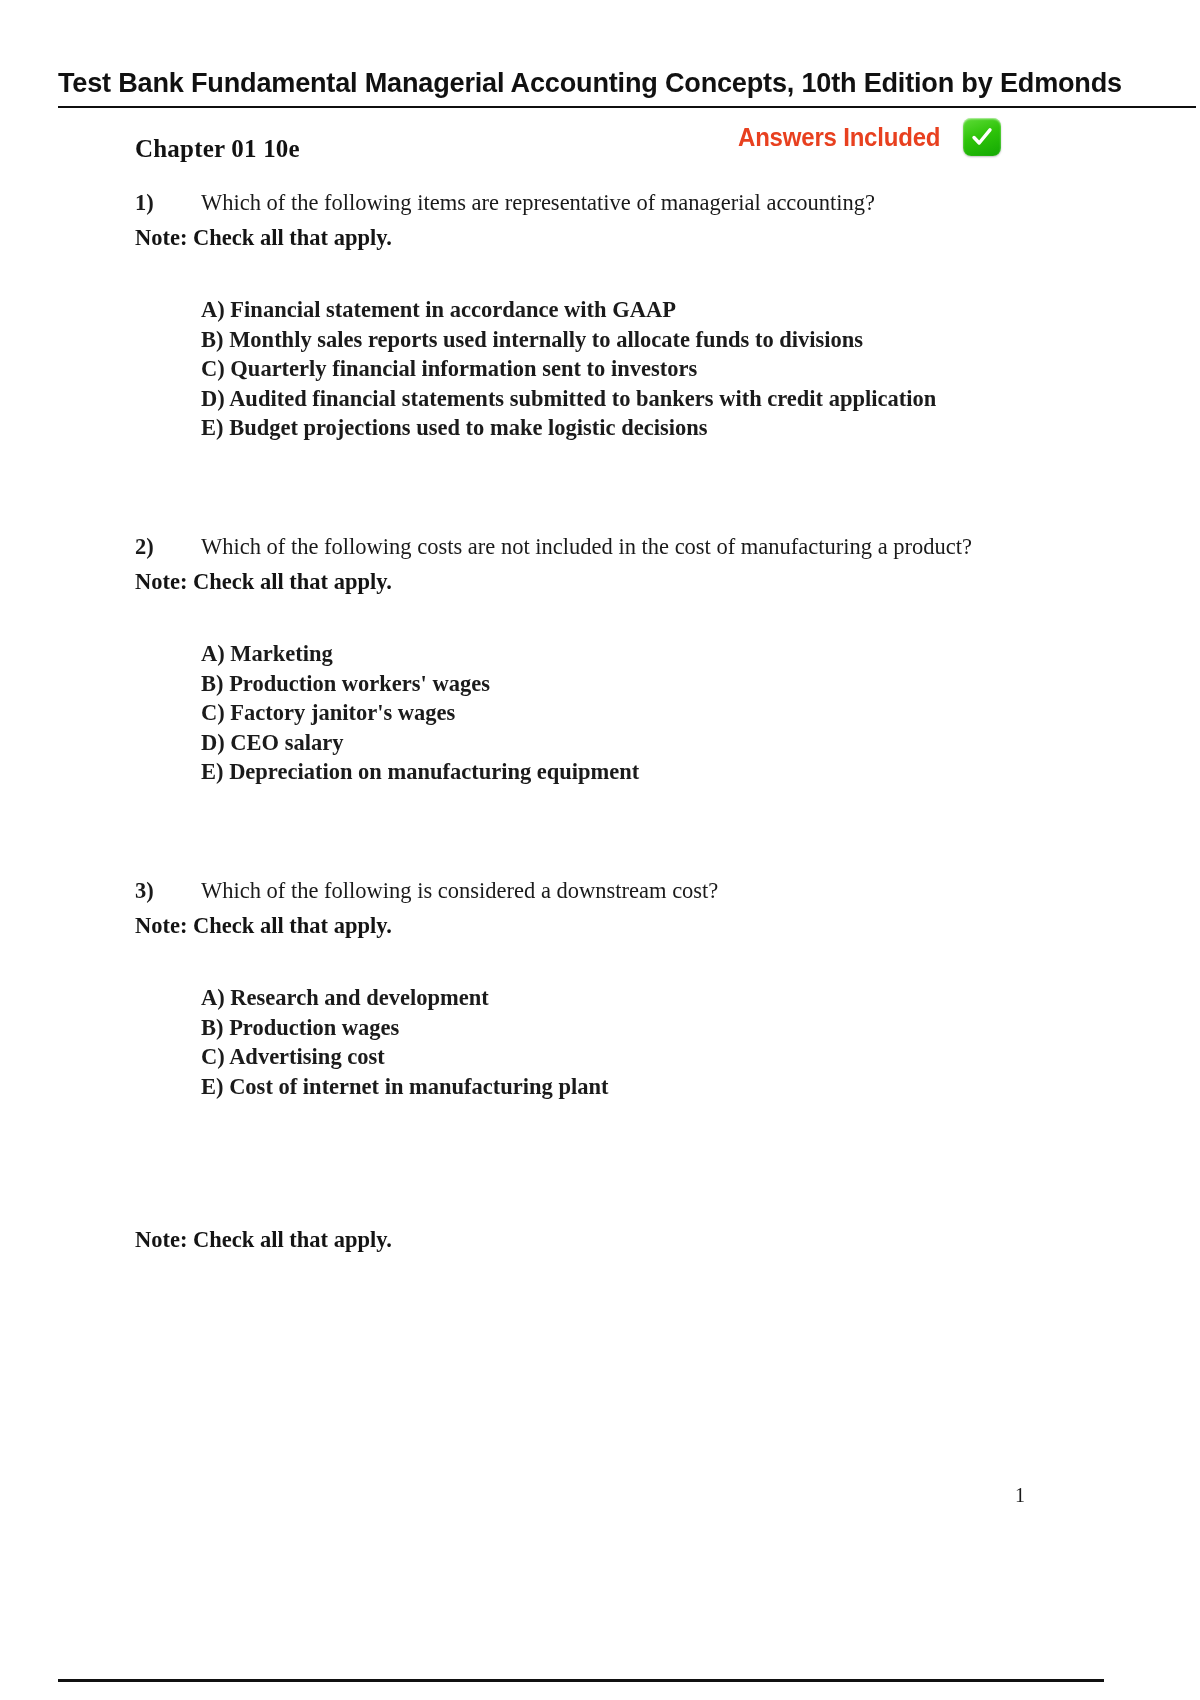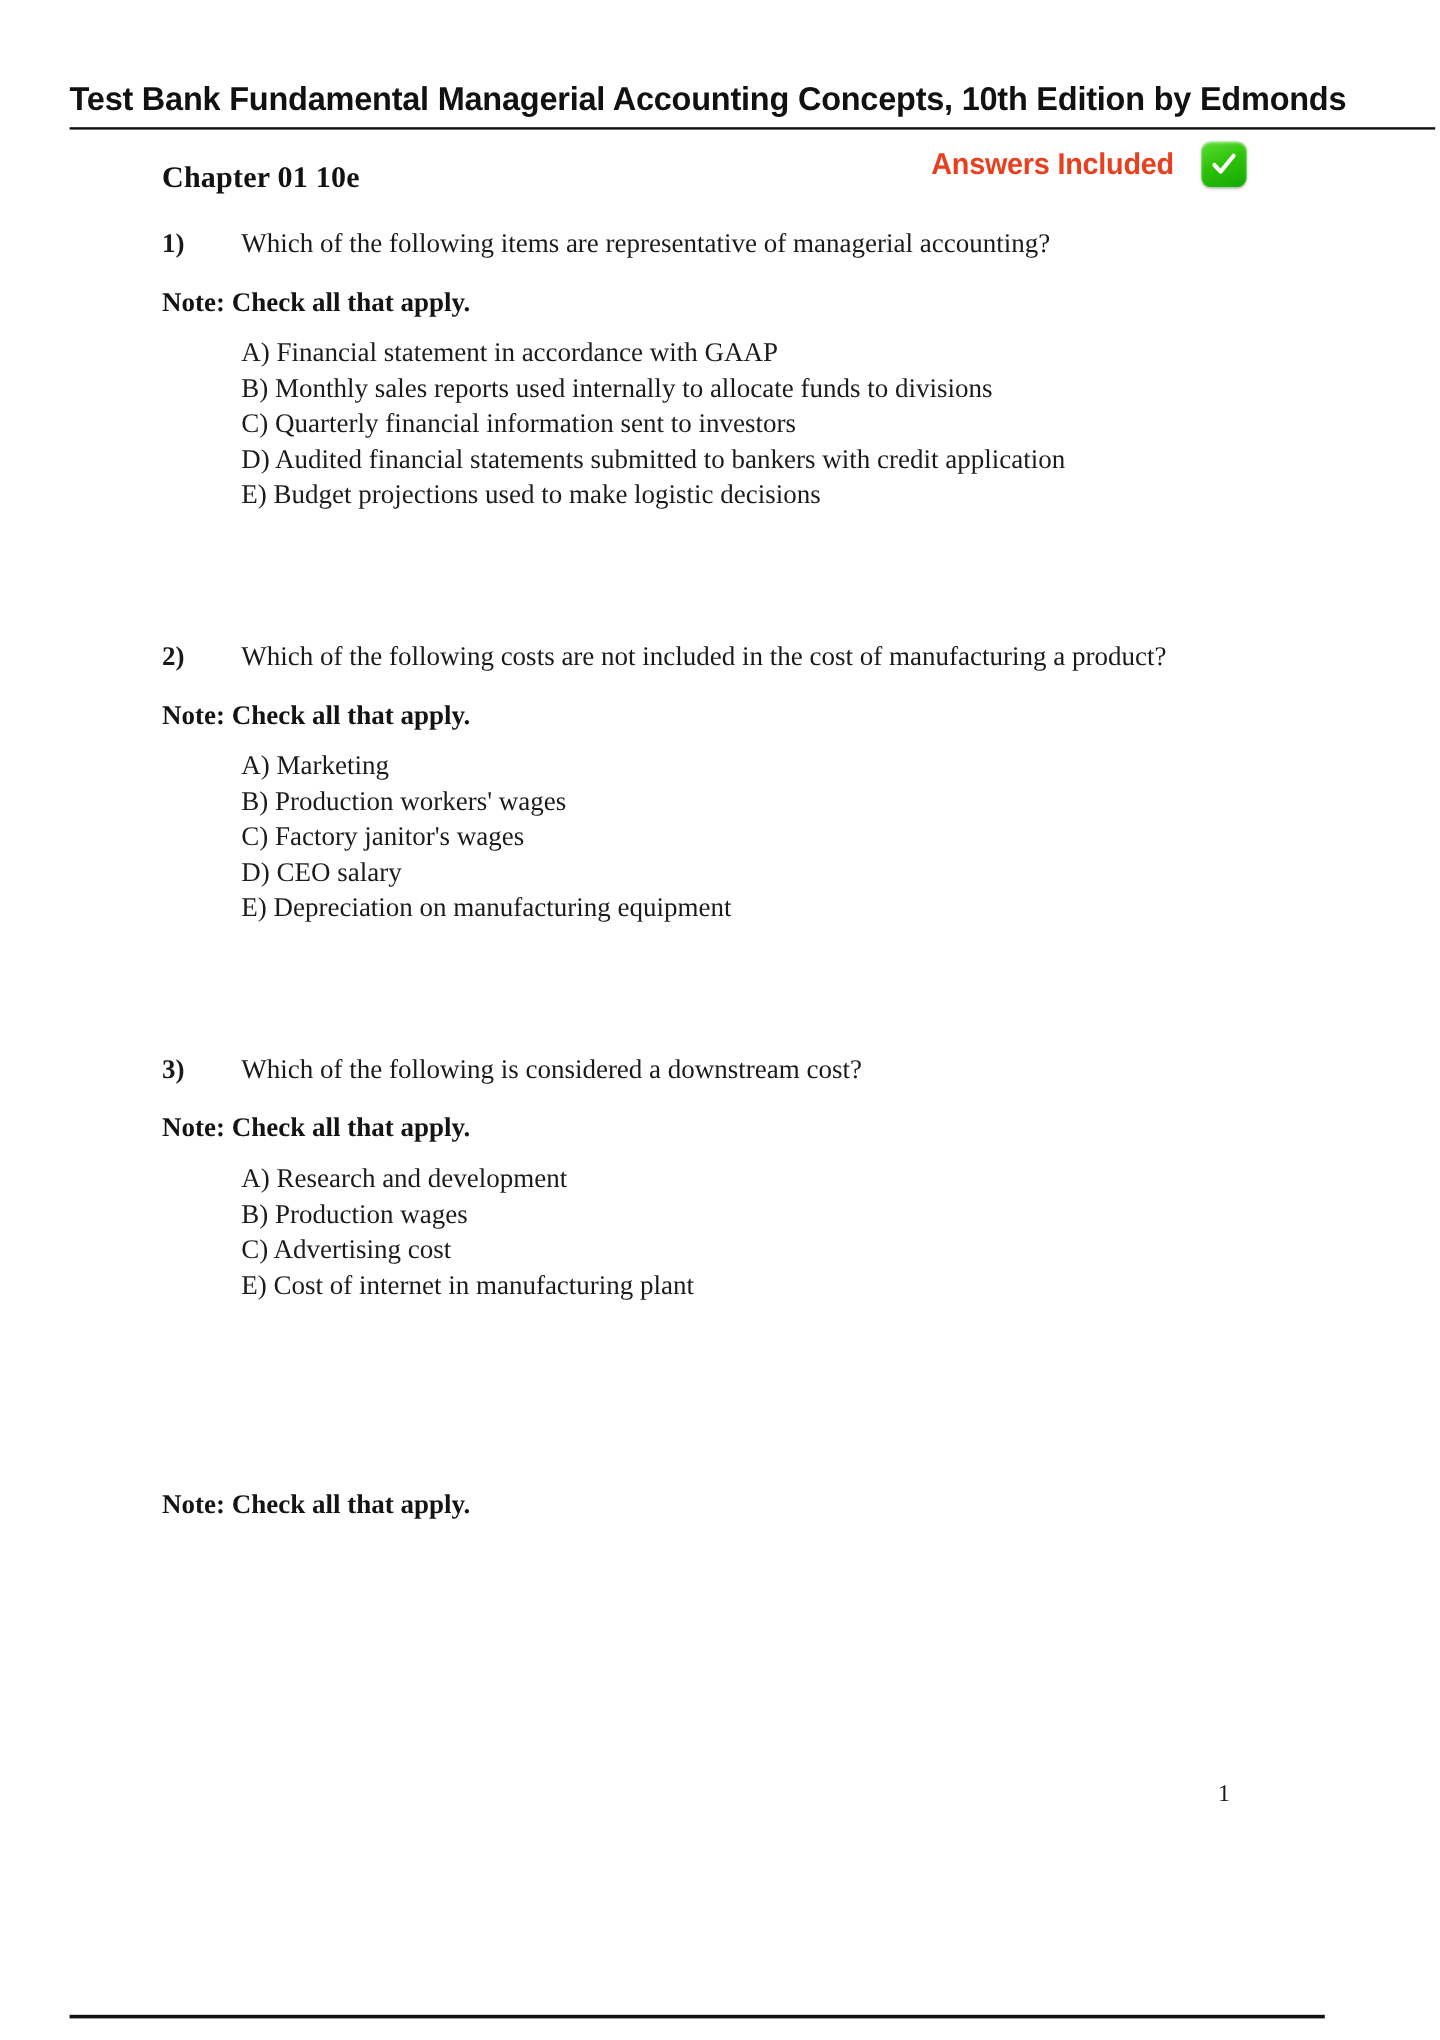--- a/index.html
+++ b/index.html
@@ -60,21 +60,21 @@
     top: 135px;
     font-family: "Liberation Serif", "DejaVu Serif", serif;
     font-weight: bold;
     font-size: 25px;
     color: #121212;
     letter-spacing: 0.2px;
   }
 
   .answers-badge {
     position: absolute;
-    left: 776px;
+    left: 738px;
     top: 118px;
     display: flex;
     align-items: center;
     gap: 14px;
   }
   .answers-badge-text {
     font-family: "Liberation Sans", "DejaVu Sans", sans-serif;
     font-weight: bold;
     font-size: 25px;
     color: #e8401f;
@@ -111,24 +111,24 @@
     display: inline-block;
     width: 66px;
   }
   .question-text { font-weight: normal; }
 
   .question-note {
     font-weight: bold;
     font-size: 22.5px;
     line-height: 30px;
     color: #141414;
-    margin-top: 19px;
-  }
-
-  .options { margin-top: 12px; padding-left: 66px; }
+    margin-top: 5px;
+  }
+
+  .options { margin-top: 42px; padding-left: 66px; font-weight: bold; }
   .option-line {
     font-size: 22.5px;
     line-height: 29.5px;
     color: #1b1b1b;
     white-space: nowrap;
   }
 
   
   .page-number {
     position: absolute;

